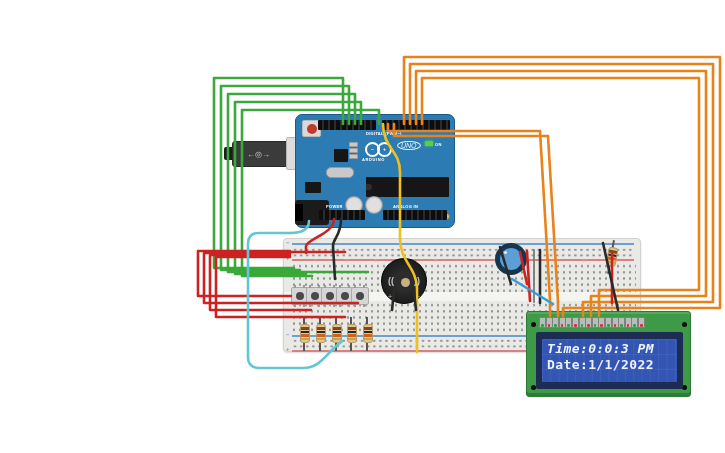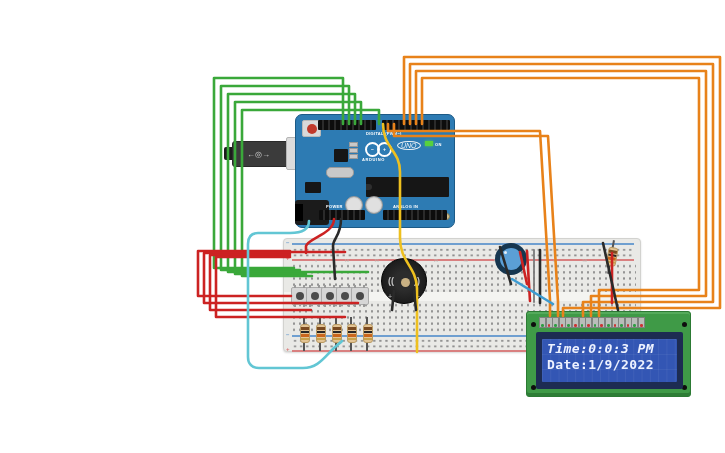--- a/index.html
+++ b/index.html
@@ -280,21 +280,21 @@
           <i style="background: rgb(204, 51, 51);"></i>
         </div>
       </div>
     <div class="lcd-hole" style="left:4px;top:10px;"></div>
     <div class="lcd-hole" style="left:155px;top:10px;"></div>
     <div class="lcd-hole" style="left:4px;top:73px;"></div>
     <div class="lcd-hole" style="left:155px;top:73px;"></div>
     <div class="lcd-screen">
       <div class="lcd-inner">
         <div class="lcd-line" style="top:2px;font-style:italic;">Time:0:0:3 PM</div>
-        <div class="lcd-line" style="top:18px;">Date:1/9/2022</div>
+        <div class="lcd-line" style="top:18px;">Date:1/1/2022</div>
       </div>
     </div>
   </div>
 
   <svg class="a wires" width="725" height="453" viewBox="0 0 725 453">
     <path d="M343,124 V78 H214 V268 H294" stroke="#3aa83a"></path>
     <path d="M349,124 V86 H221 V270 H300" stroke="#3aa83a"></path>
     <path d="M355,124 V94 H228 V272 H368" stroke="#3aa83a"></path>
     <path d="M361,124 V102 H235 V274 H306" stroke="#3aa83a"></path>
     <path d="M379,124 V110 H242 V276 H312" stroke="#3aa83a"></path>

